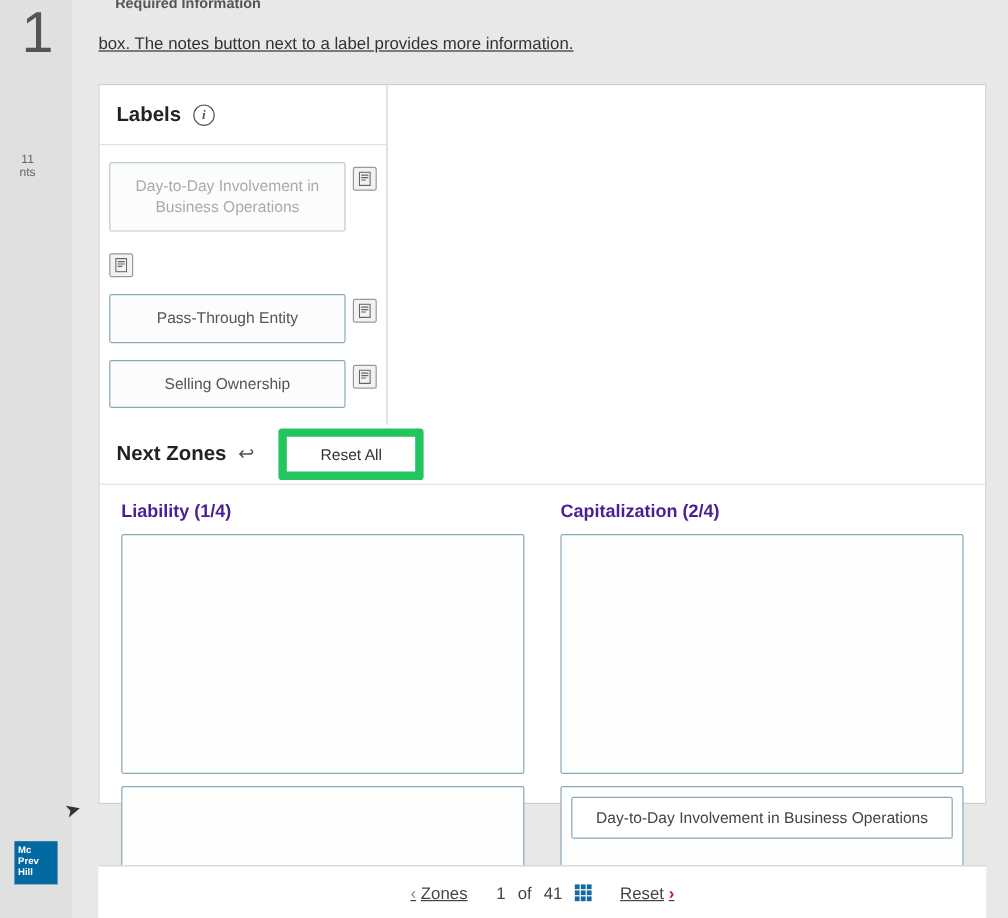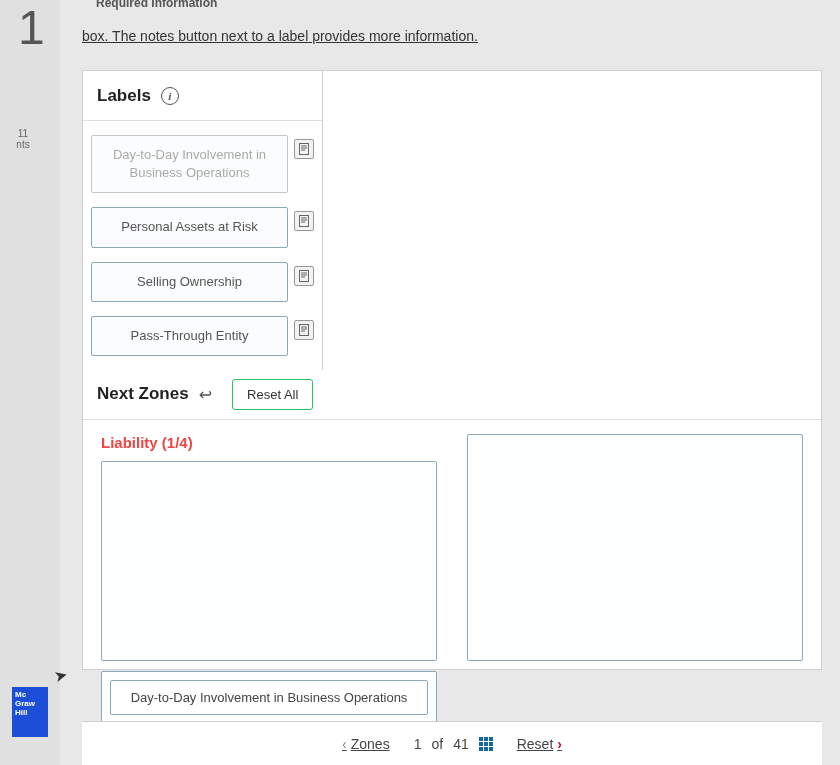--- a/index.html
+++ b/index.html
@@ -93,22 +93,22 @@
     font-family: Georgia, serif;
     font-style: italic;
   }
   .arrow-icon {
     font-size: 16px;
     color: #555;
     font-weight: normal;
   }
   .reset-btn {
     margin-left: 10px;
-    padding: 7px 14px;
-    border: 1px solid #22c55e;
+    padding: 7px 28px;
+    border: 7px solid #22c55e;
     background: #fff;
     font-size: 13px;
     color: #333;
     border-radius: 3px;
     cursor: pointer;
   }
   .labels-list {
     padding: 14px 8px;
     display: flex;
     flex-direction: column;
@@ -157,21 +157,21 @@
     row-gap: 10px;
     overflow: hidden;
   }
   .zone {
     display: flex;
     flex-direction: column;
   }
   .zone-title {
     font-size: 15px;
     font-weight: bold;
-    color: #ef4444;
+    color: #4c1d95;
     margin-bottom: 10px;
   }
   .zone-box {
     border: 1px solid #8aa8b8;
     border-radius: 2px;
     background: #fdfefe;
     flex: 1;
     min-height: 200px;
     padding: 8px;
     display: flex;
@@ -185,22 +185,22 @@
     padding: 8px 6px;
     text-align: center;
     font-size: 13px;
     color: #444;
     border-radius: 2px;
     line-height: 1.35;
   }
   .mgh-logo {
     position: absolute;
     left: 12px; bottom: 28px;
-    width: 36px; height: 50px;
-    background: #1d4ed8;
+    width: 36px; height: 36px;
+    background: #0369a1;
     color: #fff;
     font-size: 8px;
     line-height: 1.1;
     font-weight: bold;
     padding: 4px 3px;
   }
   .footer-nav {
     position: absolute;
     left: 82px; bottom: 0;
     width: 740px;
@@ -269,21 +269,32 @@
           <svg viewBox="0 0 10 12">
               <rect x="0.5" y="0.5" width="9" height="11" fill="none" stroke="#666"></rect>
               <line x1="2" y1="3" x2="8" y2="3" stroke="#666"></line>
               <line x1="2" y1="5" x2="8" y2="5" stroke="#666"></line>
               <line x1="2" y1="7" x2="6" y2="7" stroke="#666"></line>
             </svg>
         </div>
       </div>
 
       <div class="label-row">
-        <div class="label-card">Personal Assets at Risk</div>
+        <div class="notes-btn">
+          <svg viewBox="0 0 10 12">
+              <rect x="0.5" y="0.5" width="9" height="11" fill="none" stroke="#666"></rect>
+              <line x1="2" y1="3" x2="8" y2="3" stroke="#666"></line>
+              <line x1="2" y1="5" x2="8" y2="5" stroke="#666"></line>
+              <line x1="2" y1="7" x2="6" y2="7" stroke="#666"></line>
+            </svg>
+        </div>
+      </div>
+
+      <div class="label-row">
+        <div class="label-card">Pass-Through Entity</div>
         <div class="notes-btn">
           <svg viewBox="0 0 10 12">
               <rect x="0.5" y="0.5" width="9" height="11" fill="none" stroke="#666"></rect>
               <line x1="2" y1="3" x2="8" y2="3" stroke="#666"></line>
               <line x1="2" y1="5" x2="8" y2="5" stroke="#666"></line>
               <line x1="2" y1="7" x2="6" y2="7" stroke="#666"></line>
             </svg>
         </div>
       </div>
 
@@ -292,48 +303,40 @@
         <div class="notes-btn">
           <svg viewBox="0 0 10 12">
               <rect x="0.5" y="0.5" width="9" height="11" fill="none" stroke="#666"></rect>
               <line x1="2" y1="3" x2="8" y2="3" stroke="#666"></line>
               <line x1="2" y1="5" x2="8" y2="5" stroke="#666"></line>
               <line x1="2" y1="7" x2="6" y2="7" stroke="#666"></line>
             </svg>
         </div>
       </div>
 
-      <div class="label-row">
-        <div class="label-card">Pass-Through Entity</div>
-        <div class="notes-btn">
-          <svg viewBox="0 0 10 12">
-              <rect x="0.5" y="0.5" width="9" height="11" fill="none" stroke="#666"></rect>
-              <line x1="2" y1="3" x2="8" y2="3" stroke="#666"></line>
-              <line x1="2" y1="5" x2="8" y2="5" stroke="#666"></line>
-              <line x1="2" y1="7" x2="6" y2="7" stroke="#666"></line>
-            </svg>
-        </div>
-      </div>
-
     </div>
   </div>
 
   <div class="zones-col">
     <div class="col-head">
       <span>Next Zones</span>
       <span class="arrow-icon">↩</span>
       <button class="reset-btn">Reset All</button>
     </div>
     <div class="zones-body">
 
       <div class="zone">
         <div class="zone-title">Liability (1/4)</div>
         <div class="zone-box"></div>
       </div>
 
+      <div class="zone">
+        <div class="zone-title">Capitalization (2/4)</div>
+        <div class="zone-box"></div>
+      </div>
 
       <div class="zone zone-short">
         <div class="zone-box"></div>
       </div>
 
       <div class="zone zone-short">
         <div class="zone-box">
           <div class="placed-card">Day-to-Day Involvement in Business Operations</div>
         </div>
       </div>
@@ -364,17 +367,17 @@
     </span>
   </span>
   <span class="nav-link">
     <span>Reset</span>
     <span class="nav-chevron accent">›</span>
   </span>
 </div>
 
 <div class="mgh-logo">
   <div>Mc</div>
-  <div>Graw</div>
+  <div>Prev</div>
   <div>Hill</div>
 </div>
 
 <div class="cursor-icon">➤</div>
 
 </body></html>

